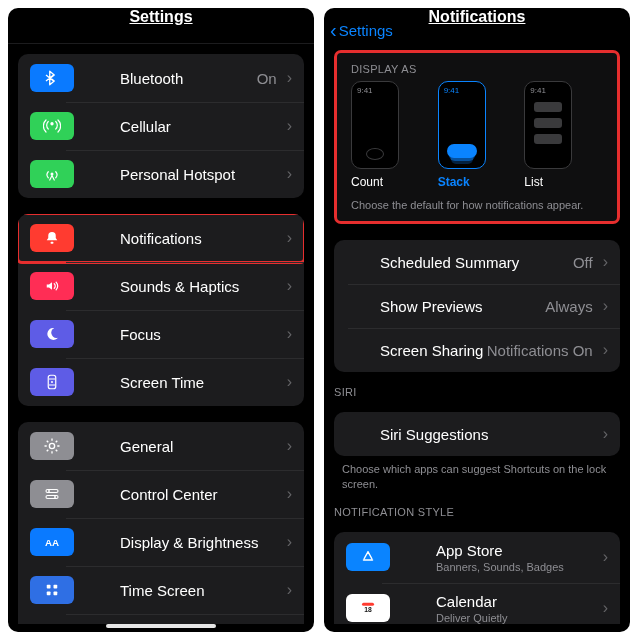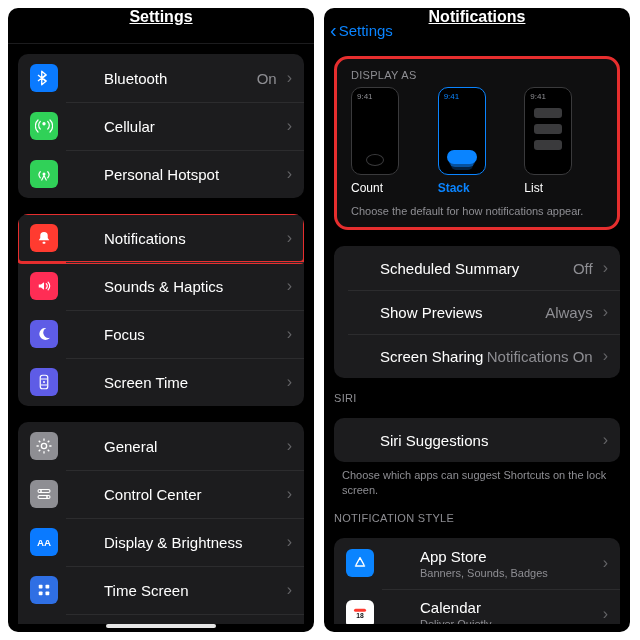--- a/index.html
+++ b/index.html
@@ -12,30 +12,30 @@
   .nav-back { position: absolute; left: 6px; top: 0; height: 44px; display: flex; align-items: center; gap: 2px; color: #0a84ff; font-size: 15px; }
   .chev-left { font-size: 20px; line-height: 1; }
   .scroll { height: calc(100% - 44px); overflow: hidden; }
   .group { margin: 16px 10px 0 10px; background: #1c1c1e; border-radius: 10px; overflow: hidden; }
   .group.tight { margin-top: 10px; }
   .group-header { font-size: 11px; color: #8e8e93; letter-spacing: .3px; padding: 14px 10px 4px; text-transform: uppercase; }
   .group-footer { font-size: 11px; color: #8e8e93; padding: 6px 18px 0; line-height: 1.35; }
   .row { display: flex; align-items: center; padding: 10px 12px; min-height: 44px; position: relative; }
   .row + .row::before { content: ""; position: absolute; top: 0; left: 48px; right: 0; height: .5px; background: #2c2c2e; }
   .row.noicon + .row.noicon::before { left: 14px; }
-  .icon { width: 28px; height: 28px; border-radius: 6px; display: flex; align-items: center; justify-content: center; margin-right: 12px; font-size: 14px; color: #fff; flex-shrink: 0; }
+  .icon { width: 44px; height: 28px; border-radius: 6px; display: flex; align-items: center; justify-content: center; margin-right: 12px; font-size: 14px; color: #fff; flex-shrink: 0; }
   .label { font-size: 15px; flex: 1 1 auto; white-space: nowrap; overflow: hidden; text-overflow: ellipsis; }
   .value { font-size: 15px; color: #8e8e93; margin-right: 4px; }
   .subtitle { font-size: 11px; color: #8e8e93; margin-top: 2px; }
   .textcol { display: flex; flex-direction: column; flex: 1 1 auto; overflow: hidden; margin-left: 34px; }
   .chevron { color: #636366; font-size: 16px; margin-left: 6px; }
   .highlight-box { border: 3px solid #e62e2e; border-radius: 8px; }
   .highlight-row { outline: 3px solid #e62e2e; outline-offset: -1px; border-radius: 4px; }
   
-  .display-as { margin: 12px 10px 0; padding: 6px 10px 10px; background: #0f0f10; border-radius: 14px; }
+  .display-as { margin: 6px 10px 0; padding: 6px 10px 10px; background: #0f0f10; border-radius: 7px; }
   .da-title { font-size: 11px; color: #8e8e93; letter-spacing: .3px; padding: 4px 4px 6px; }
   .da-row { display: flex; justify-content: space-between; gap: 8px; padding: 0 4px; }
   .da-opt { width: 80px; display: flex; flex-direction: column; gap: 6px; }
   .phone { width: 48px; height: 88px; border: 1.5px solid #3a3a3c; border-radius: 10px; position: relative; background: #000; }
   .phone .time { position: absolute; top: 4px; left: 5px; font-size: 8px; color: #8e8e93; }
   .phone.sel { border-color: #0a84ff; }
   .phone.sel .time { color: #0a84ff; }
   .pill { position: absolute; left: 50%; transform: translateX(-50%); border-radius: 6px; }
   .phone.count .pill { bottom: 8px; width: 18px; height: 12px; border-radius: 50%; border: 1.5px solid #3a3a3c; }
   .phone.stack .pill { bottom: 10px; width: 30px; height: 14px; background: #0a84ff; border-radius: 7px; }

